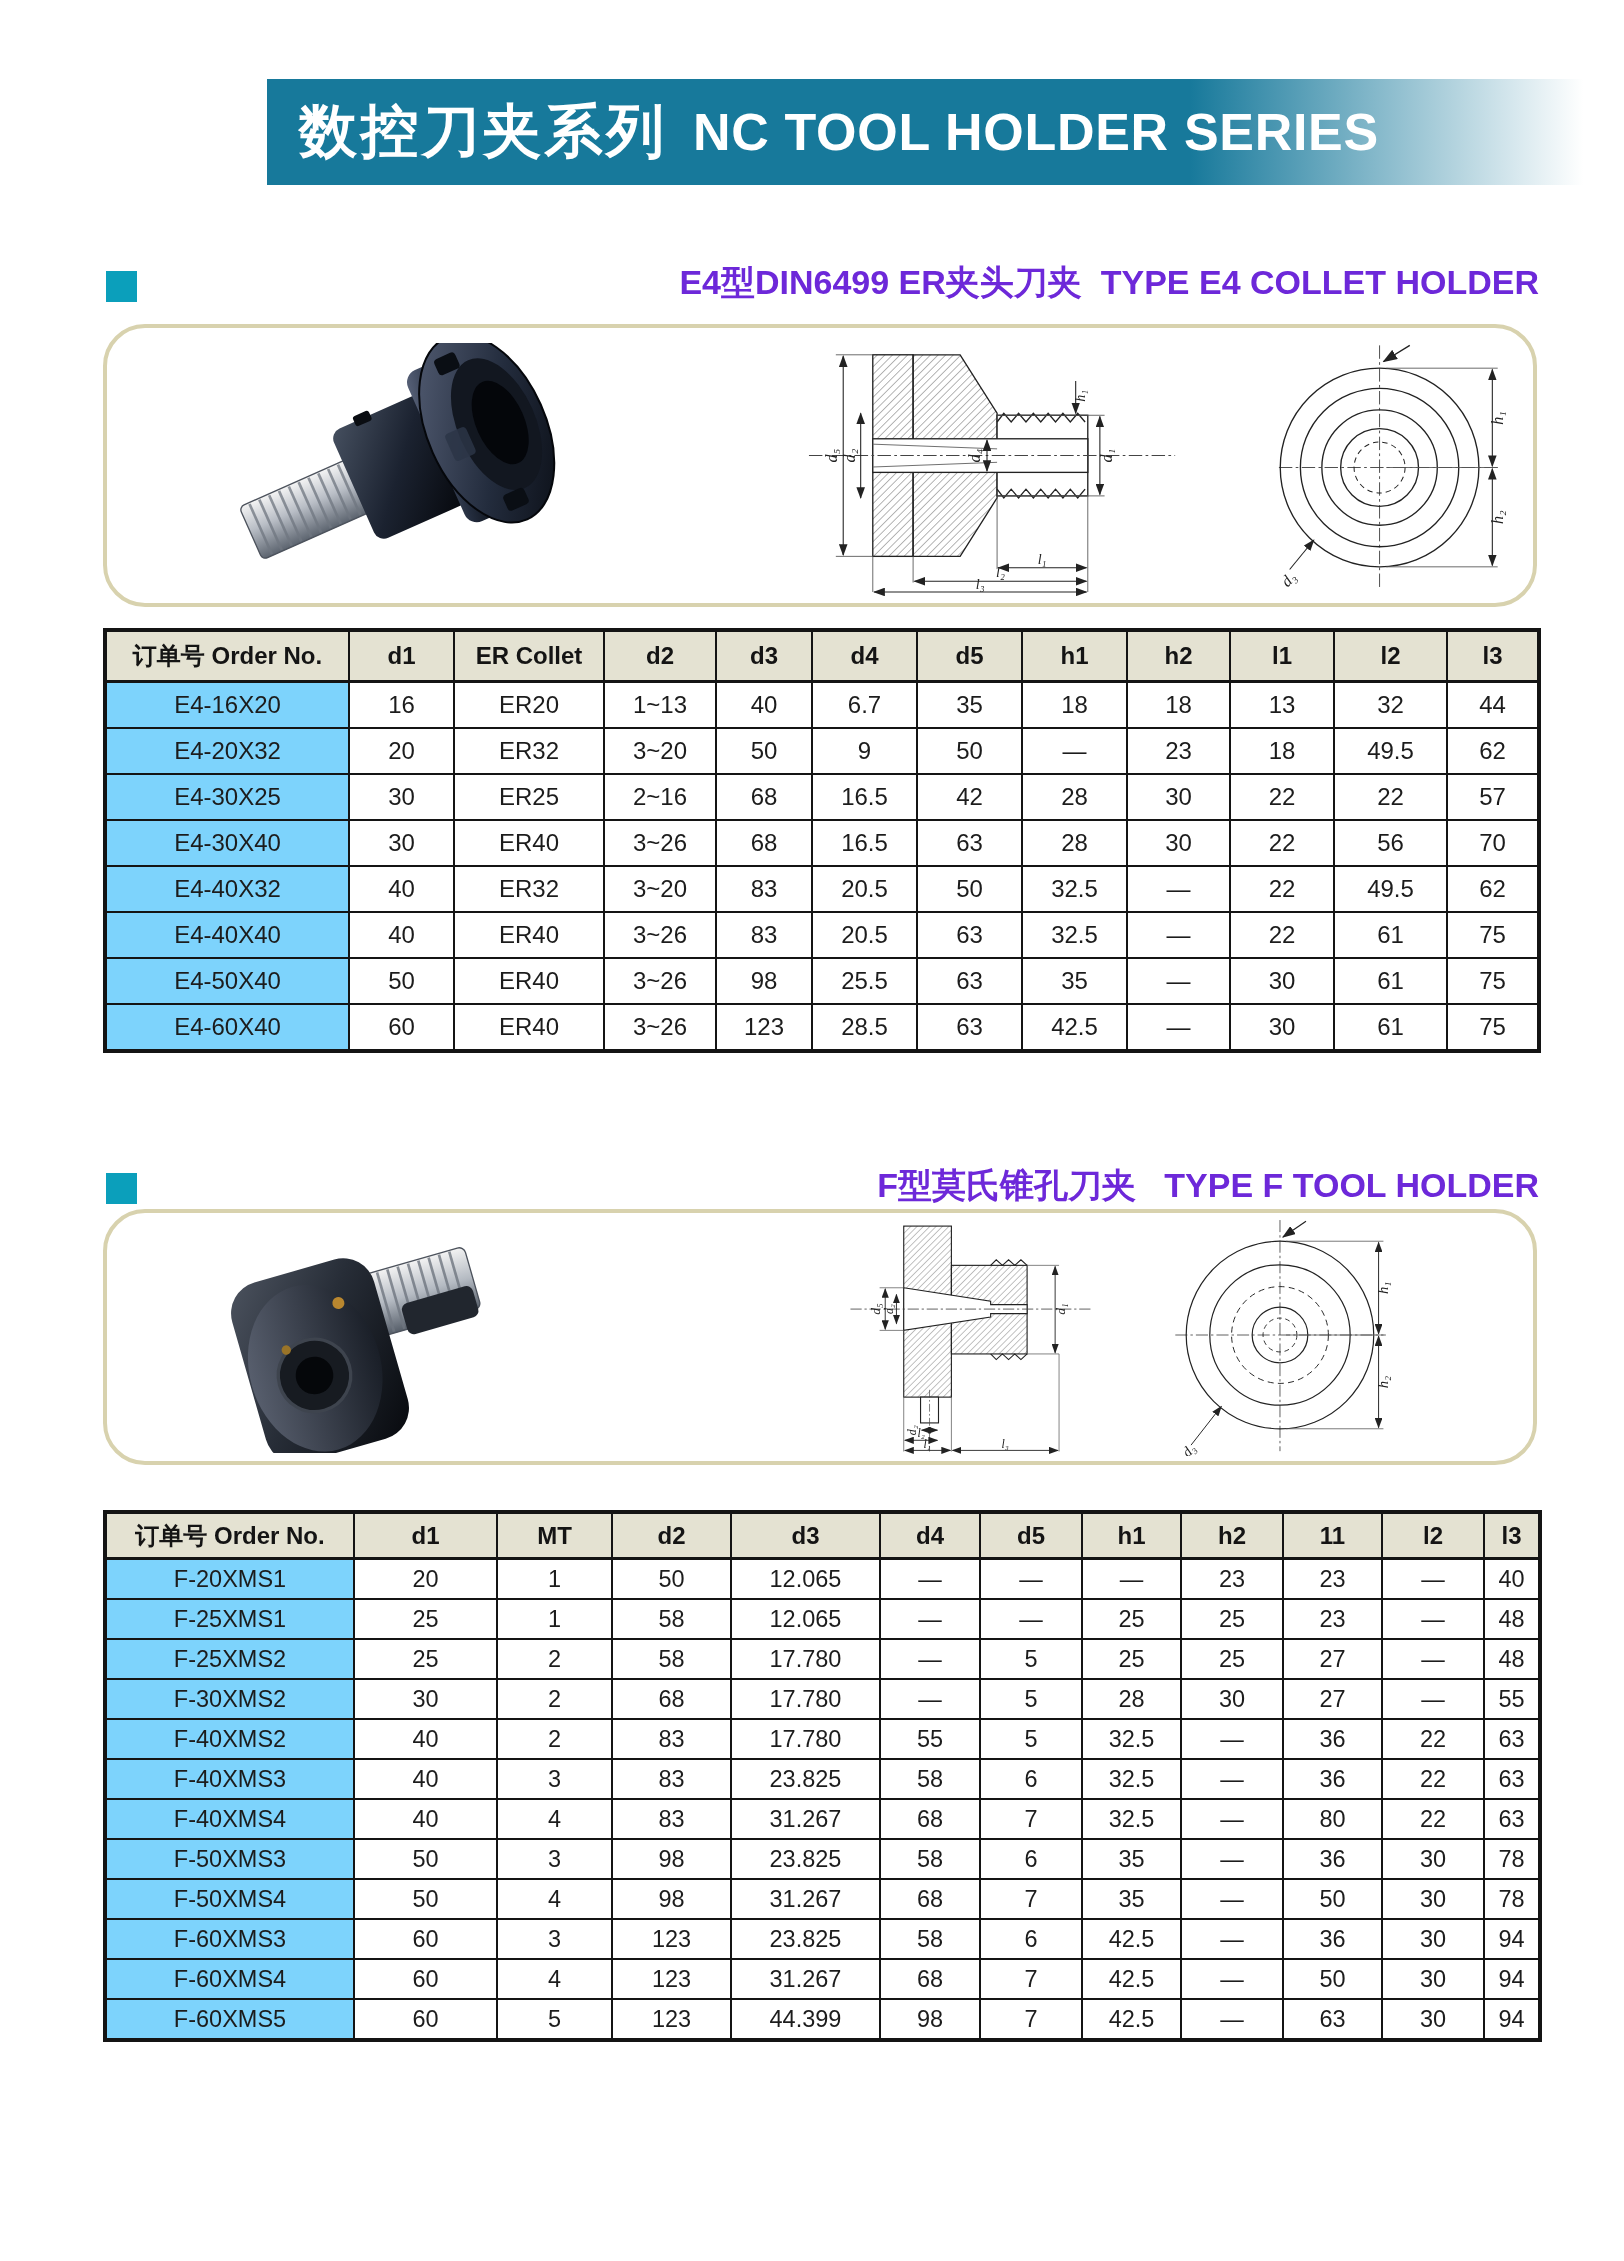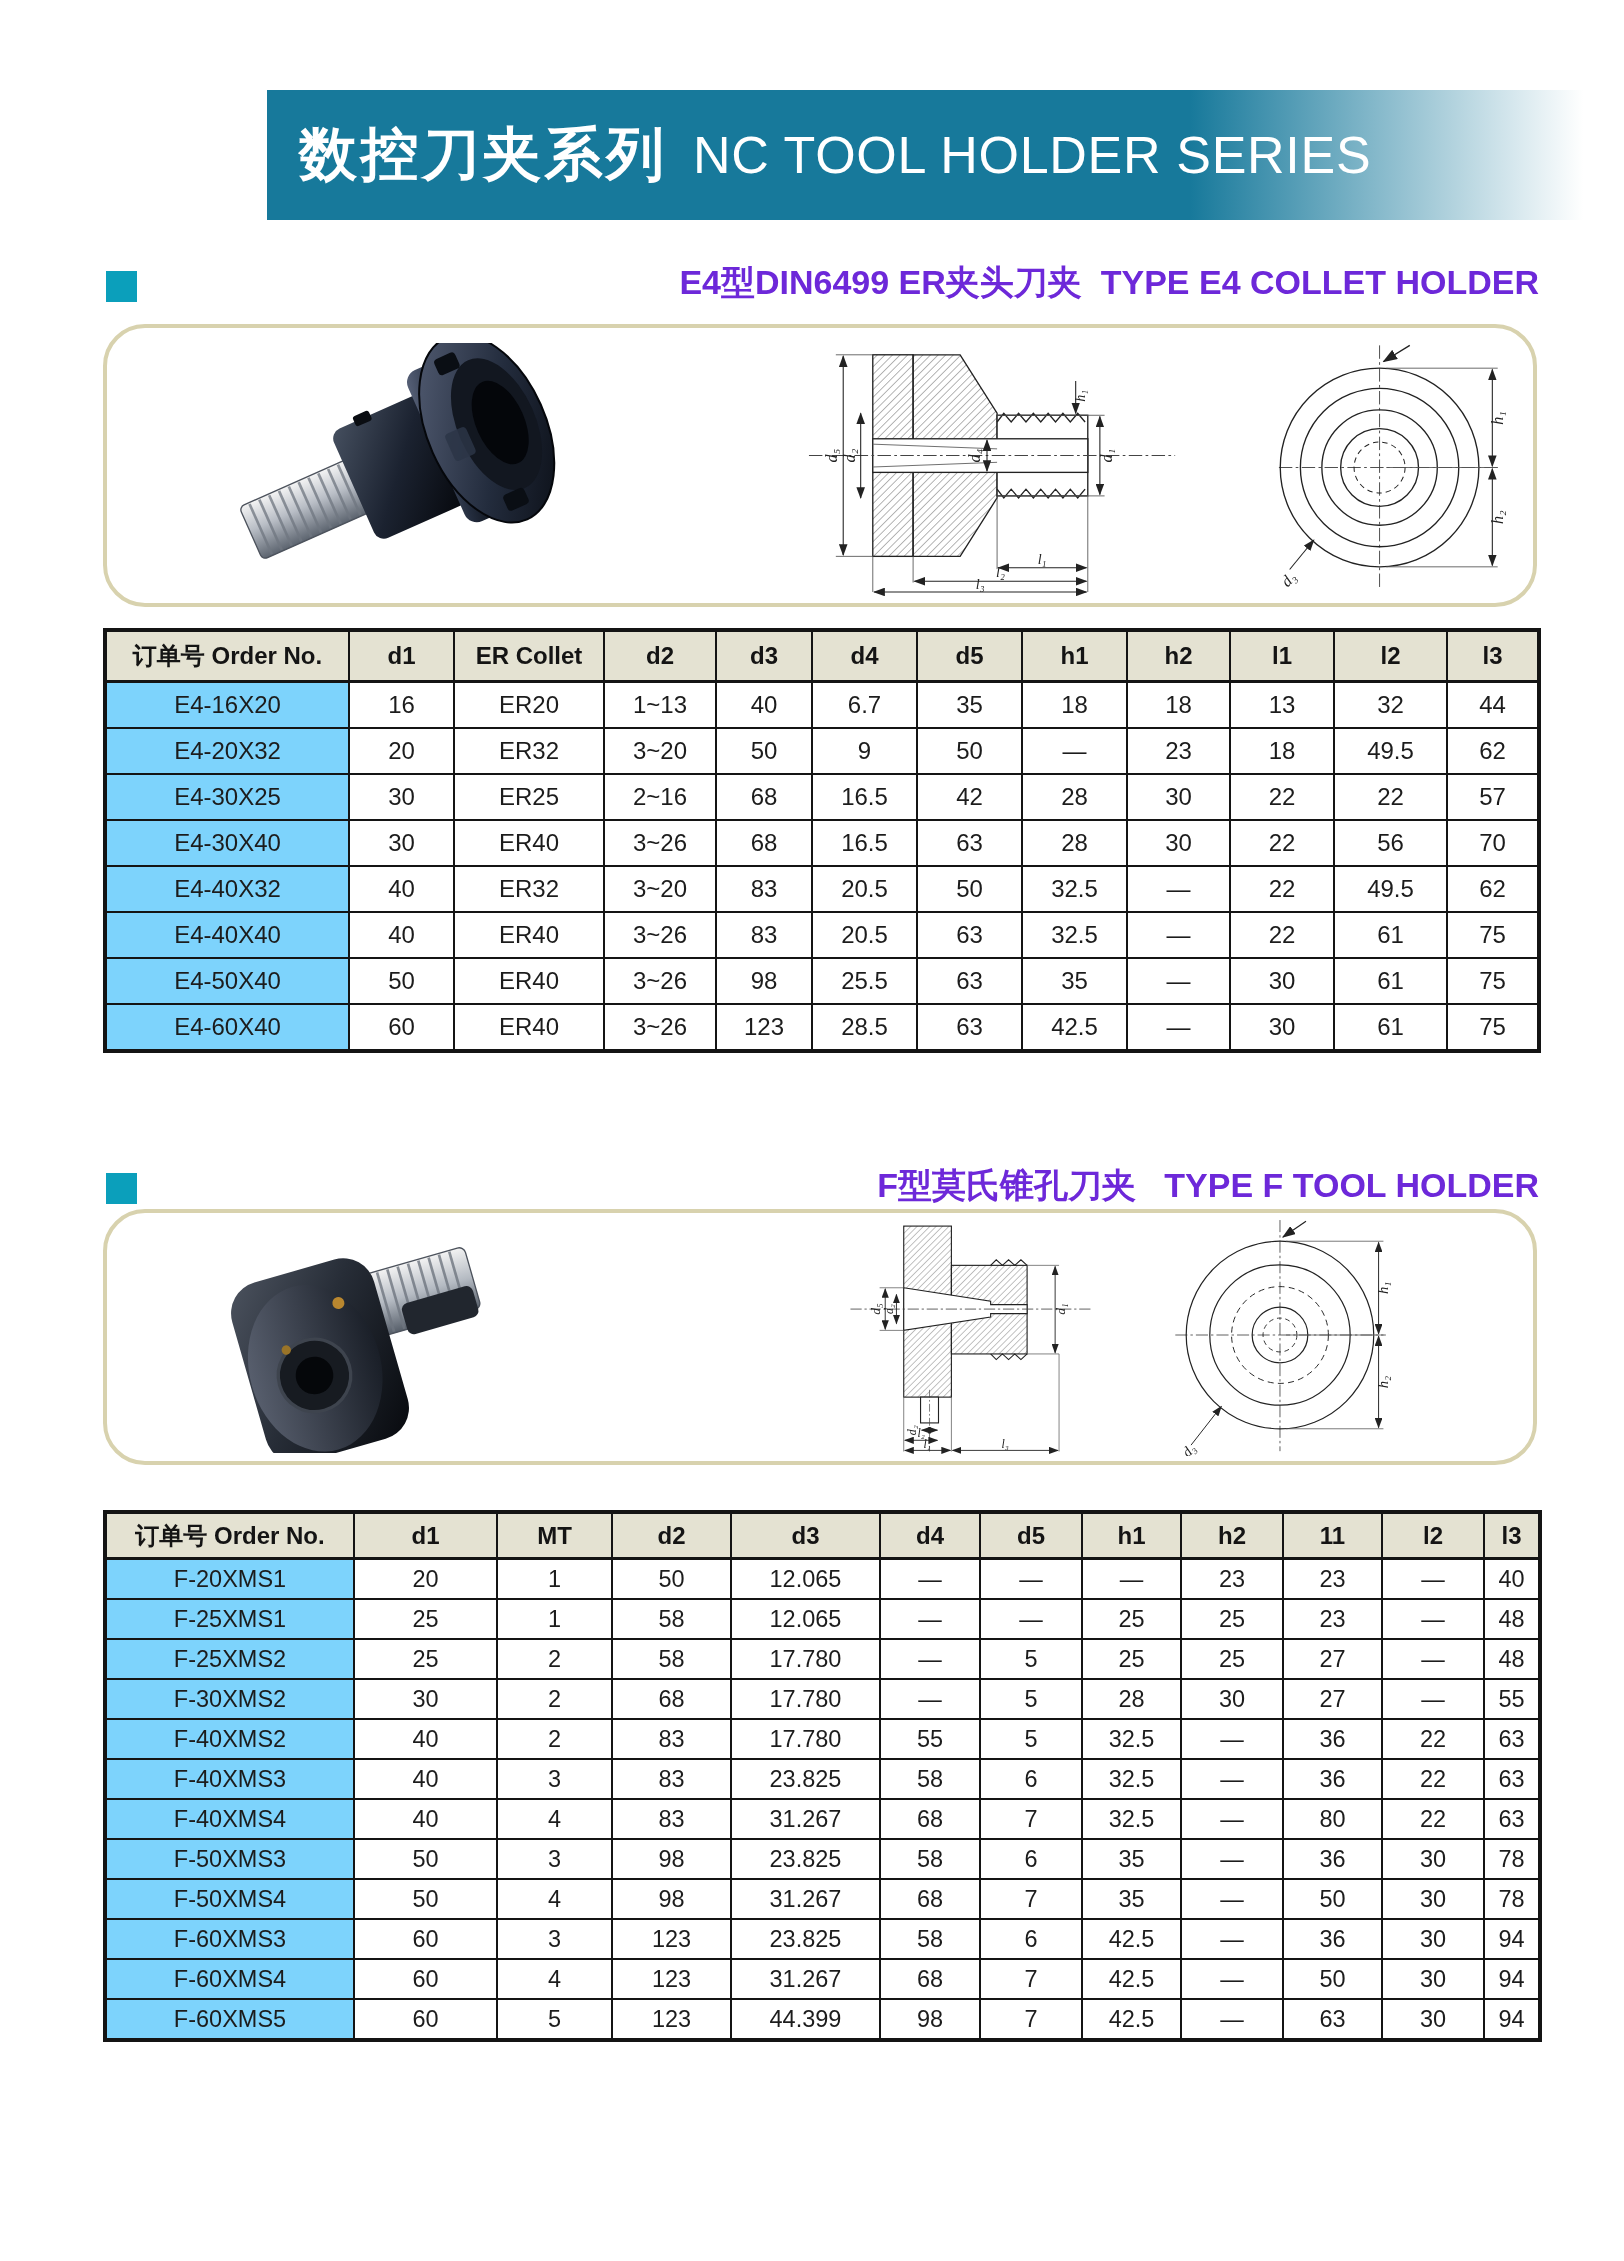--- a/index.html
+++ b/index.html
@@ -1,24 +1,24 @@
 <!DOCTYPE html>
 <html style="font-size:10.7px"><head>
 <meta charset="utf-8">
 <style>
   html,body{margin:0;padding:0;background:#ffffff;}
   .page{position:relative;width:1625px;height:2261px;background:#fff;overflow:hidden;
         font-family:"Liberation Sans",sans-serif;color:#141414;}
 
   
-  .banner{position:absolute;left:267px;top:90px;width:1357px;height:130px;
+  .banner{position:absolute;left:267px;top:79px;width:1357px;height:106px;
           display:flex;align-items:center;
           background:linear-gradient(90deg,#17799b 0%,#17799b 68%,rgba(23,121,155,0) 97%);}
   .bzh{font-size:58px;font-weight:bold;color:#fff;margin-left:32px;letter-spacing:3.4px;white-space:pre;}
-  .ben{font-size:52px;font-weight:normal;color:#fff;margin-left:25.5px;letter-spacing:0.7px;white-space:pre;}
+  .ben{font-size:52px;font-weight:bold;color:#fff;margin-left:25.5px;letter-spacing:0.7px;white-space:pre;}
 
   
   .bullet{position:absolute;left:106px;width:31px;height:31px;background:#0b9fbb;}
   .b1{top:271px;} .b2{top:1173px;}
   .stitle{position:absolute;left:103px;width:1436px;text-align:right;
           font-size:34px;font-weight:bold;color:#6d28d9;white-space:pre;line-height:39px;}
   .s1{top:263px;} .s2{top:1166px;}
 
   
   .panel{position:absolute;left:103px;width:1426px;background:#fff;

